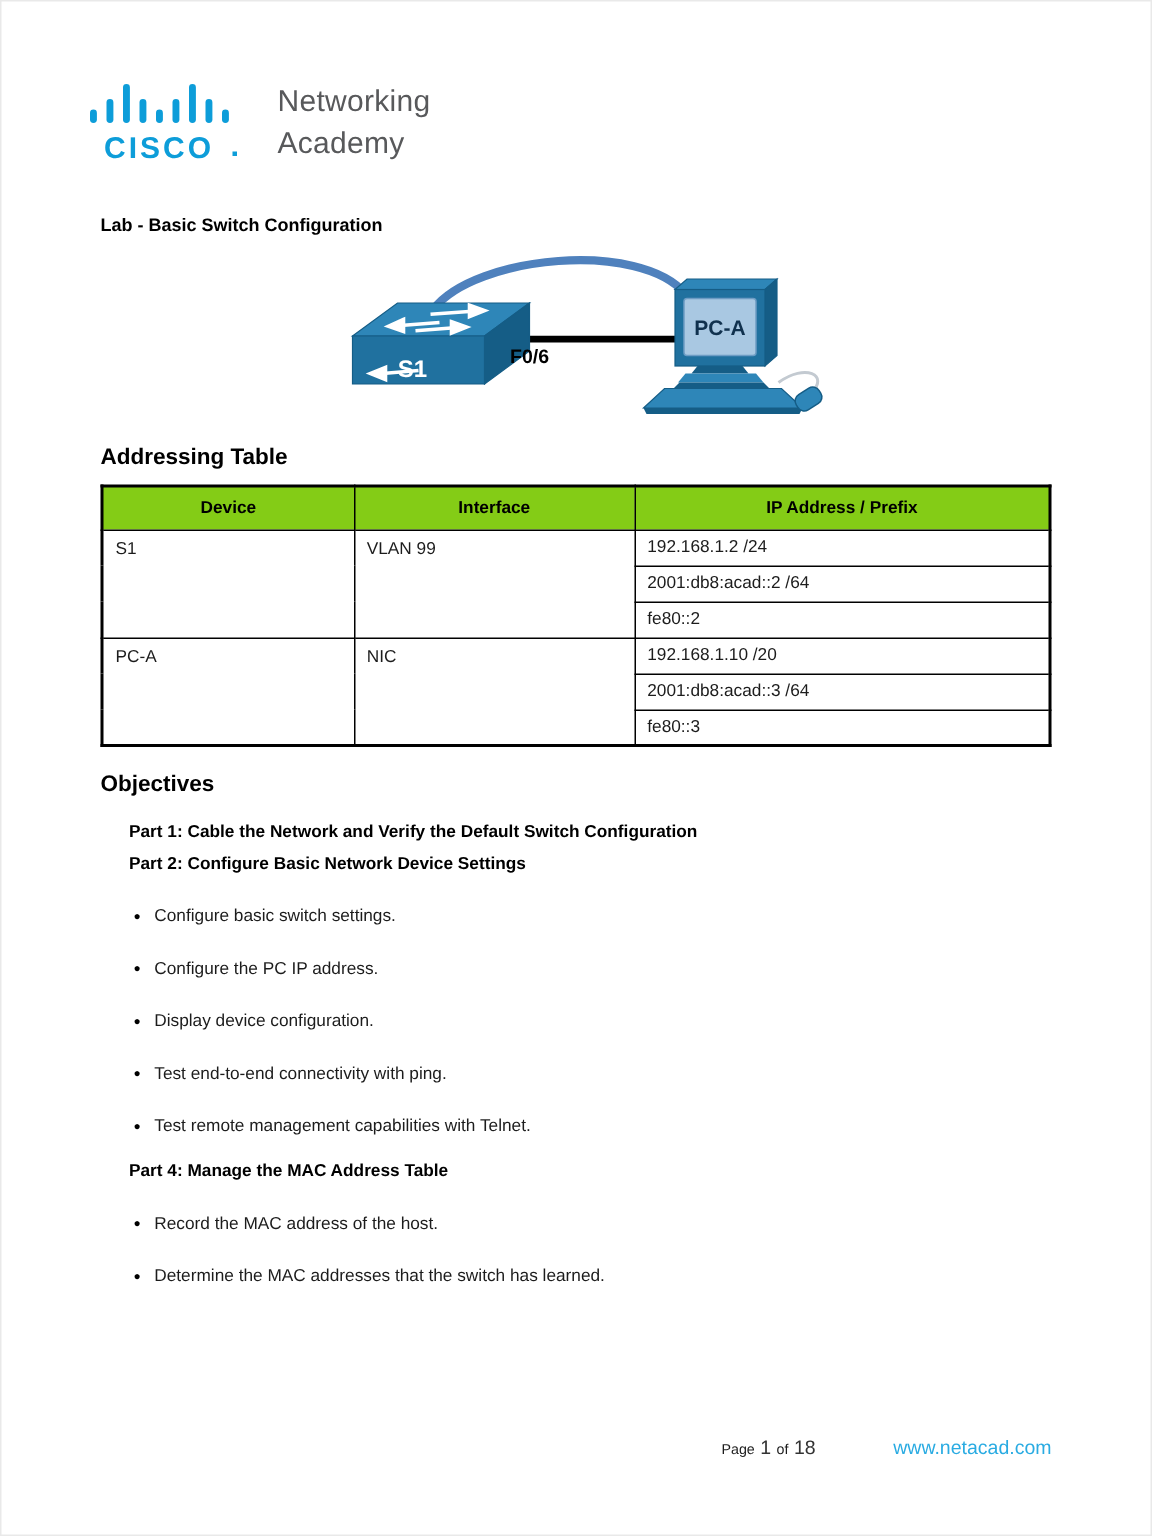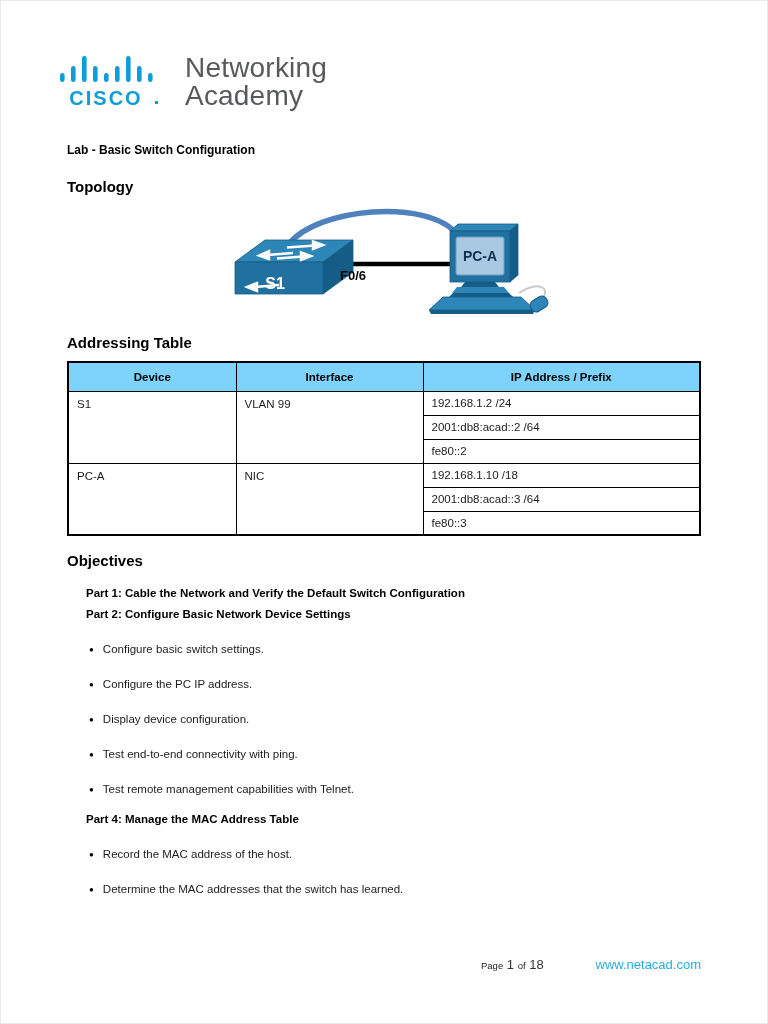--- a/index.html
+++ b/index.html
@@ -12,21 +12,21 @@
     background: #ffffff;
     border: 1px solid #e9e9e9;
     padding: 52px 66px 0 66px;
     overflow: hidden;
   }
 
   
   .brand-header { display: flex; align-items: flex-start; gap: 14px; margin-left: -14px; }
   .cisco-logo { width: 118px; height: 56px; display: block; }
   .academy-name {
-    font-size: 28px; line-height: 28px; color: #58595b;
+    font-size: 20px; line-height: 28px; color: #58595b;
     letter-spacing: 0.2px; padding-top: 1px;
   }
 
   
   .doc-title { font-size: 12px; font-weight: bold; color: #000; margin-top: 33px; }
   .section-heading { font-size: 15px; font-weight: bold; color: #000; }
   .topology-heading { margin-top: 21px; }
   .addressing-heading { margin-top: 12px; }
   .objectives-heading { margin-top: 16px; }
 
@@ -40,21 +40,21 @@
 
   
   .addr-table {
     width: 634px; margin-top: 10px;
     border-collapse: collapse; table-layout: fixed;
     font-size: 11.5px; color: #1c1c1c;
     border: 2px solid #000;
   }
   .addr-table th, .addr-table td { border: 1px solid #000; padding: 4px 8px; }
   .addr-table th {
-    background: #7dd3fc; font-weight: bold; text-align: center;
+    background: #84cc16; font-weight: bold; text-align: center;
     height: 29px; color: #000;
   }
   .addr-table td { height: 24px; vertical-align: middle; }
   .addr-table td.span-cell { vertical-align: top; padding-top: 6px; }
   .col-device { width: 168px; }
   .col-interface { width: 187px; }
   .col-ip { width: 277px; }
 
   
   .objectives { margin-top: 0; }
@@ -98,21 +98,20 @@
       <rect x="102" y="48" width="3" height="3" fill="#0d9dd9"></rect>
     </svg>
     <div class="academy-name">
       <div>Networking</div>
       <div>Academy</div>
     </div>
   </div>
 
   <h1 class="doc-title">Lab - Basic Switch Configuration</h1>
 
-  <h2 class="section-heading topology-heading">Topology</h2>
 
   <div class="topology-figure">
     <svg viewBox="0 0 340 124">
 
       <path d="M 62,46 C 90,10 200,0 230,36" fill="none" stroke="#4f81bd" stroke-width="5.5" stroke-linecap="round"></path>
 
       <line x1="105" y1="66" x2="235" y2="66" stroke="#000" stroke-width="4.5"></line>
 
       <g>
         <polygon points="8,64 38,42 126,42 96,64" fill="#2e86b8" stroke="#155d86" stroke-width="0.8"></polygon>
@@ -181,21 +180,21 @@
       </tr>
       <tr>
         <td>2001:db8:acad::2 /64</td>
       </tr>
       <tr>
         <td>fe80::2</td>
       </tr>
       <tr>
         <td rowspan="3" class="span-cell">PC-A</td>
         <td rowspan="3" class="span-cell">NIC</td>
-        <td>192.168.1.10 /18</td>
+        <td>192.168.1.10 /20</td>
       </tr>
       <tr>
         <td>2001:db8:acad::3 /64</td>
       </tr>
       <tr>
         <td>fe80::3</td>
       </tr>
     </tbody>
   </table>
 

